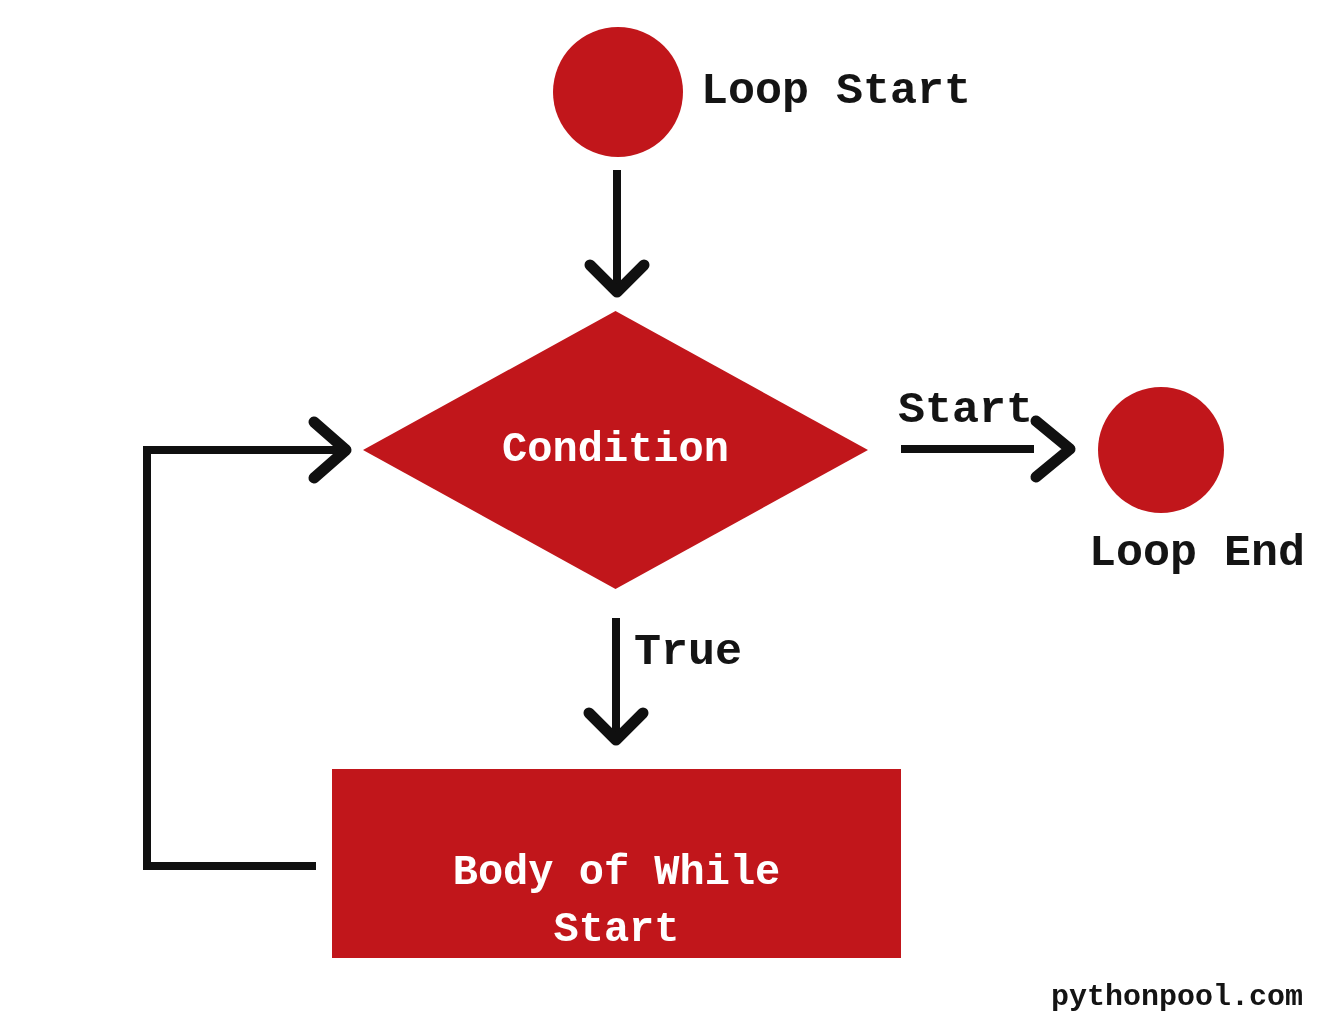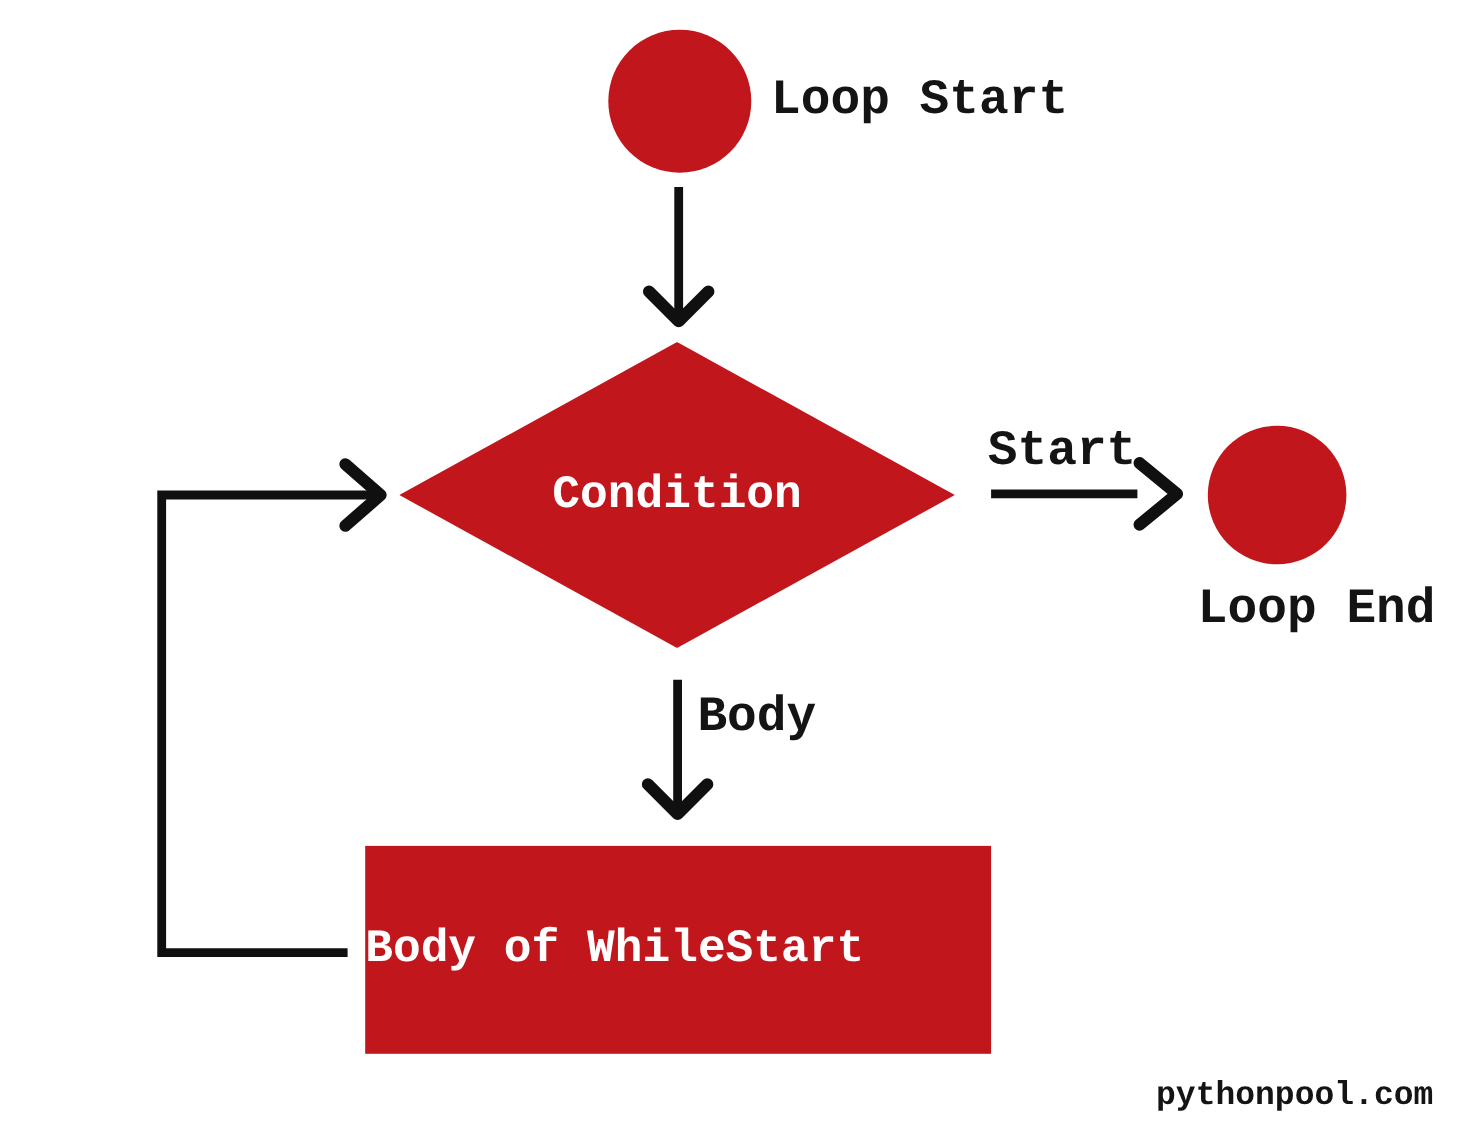--- a/index.html
+++ b/index.html
@@ -49,23 +49,23 @@
     background: var(--shape-red);
     clip-path: polygon(50% 0, 100% 50%, 50% 100%, 0 50%);
     display: flex;
     align-items: center;
     justify-content: center;
   }
   .node-rect {
     position: absolute;
     background: var(--shape-red);
     display: flex;
-    flex-direction: row;
+    flex-direction: column;
     align-items: center;
-    justify-content: flex-start;
+    justify-content: flex-end;
   }
   .shape-label {
     color: var(--shape-text-white);
     font-weight: 700;
     font-size: 42px;
     line-height: 1.34;
     text-align: center;
     letter-spacing: 0px;
   }
   .free-label {
@@ -112,21 +112,21 @@
 
   <div class="node-diamond" style="left:363px; top:311px; width:505px; height:278px;">
     <div class="shape-label">Condition</div>
   </div>
 
   <div class="free-label" style="left:898px; top:388px;">Start</div>
 
   <div class="node-circle" style="left:1098px; top:387px; width:126px; height:126px;"></div>
   <div class="free-label centered-x" style="left:1161px; top:531px;margin-left:36px;">Loop End</div>
 
-  <div class="free-label" style="left:634px; top:630px;">Body</div>
+  <div class="free-label" style="left:634px; top:630px;">True</div>
 
   <div class="node-rect" style="left:332px; top:769px; width:569px; height:189px;">
     <div class="shape-label">Body of While</div>
     <div class="shape-label">Start</div>
   </div>
 
   <div class="watermark">pythonpool.com</div>
 
 </div>
 

